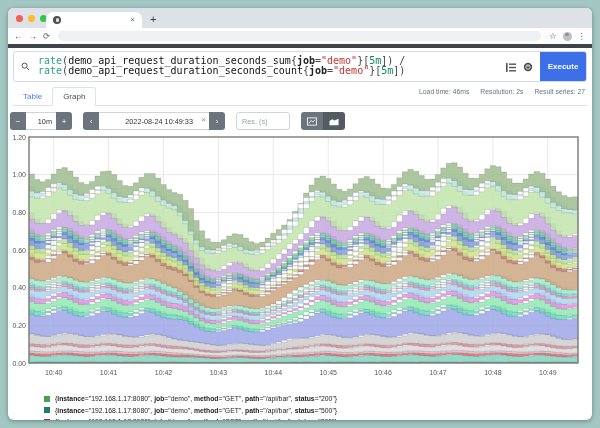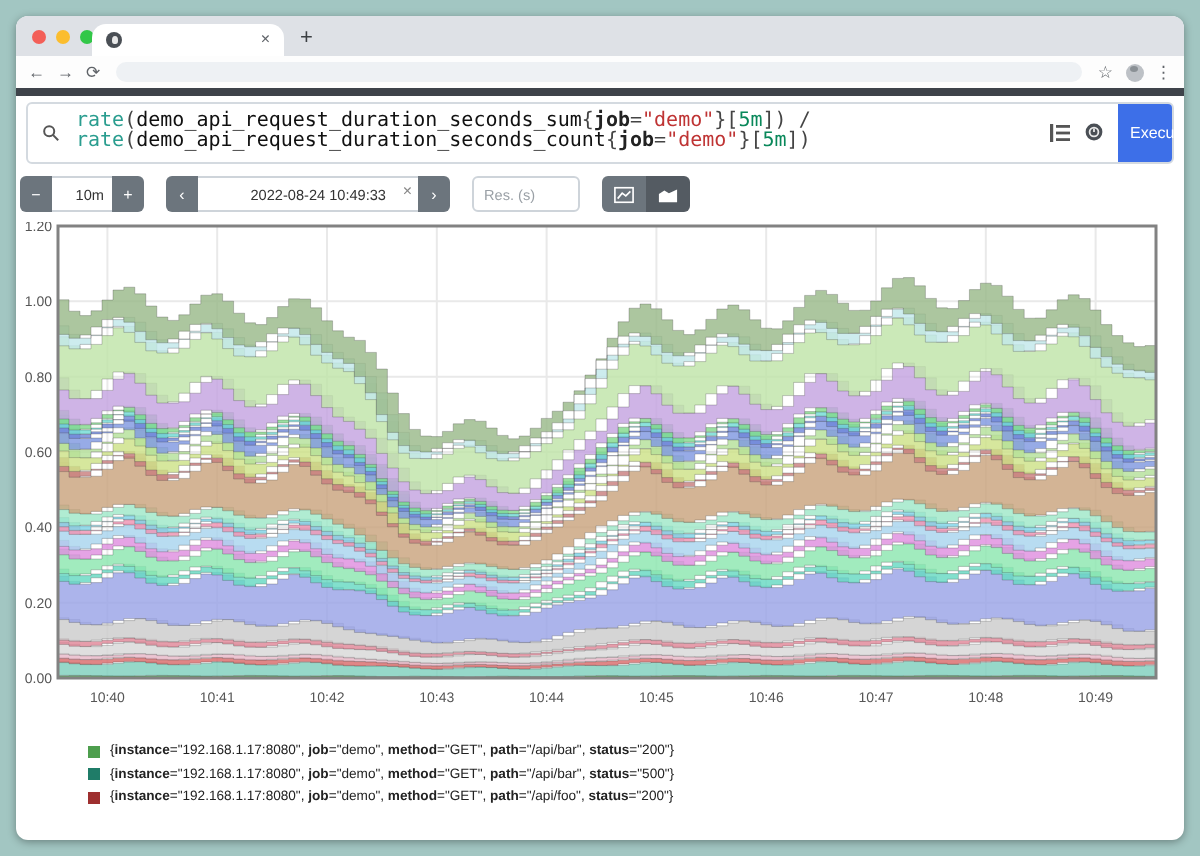--- a/index.html
+++ b/index.html
@@ -23,21 +23,21 @@
   .avatar{width:9px;height:9px;border-radius:50%;background:#bdc1c6;position:relative;}
   .avatar:after{content:"";position:absolute;left:2.5px;top:1.5px;width:4px;height:3px;border-radius:50%;background:#8a9095;}
   .darkbar{height:4px;background:#3e434a;}
   
   .query-panel{margin:3px 5px 0 5px;height:31px;border:1px solid #d4dae0;border-radius:3px;display:flex;align-items:stretch;box-sizing:border-box;}
   .q-search{width:22px;display:flex;align-items:center;justify-content:center;flex:0 0 auto;}
   .q-code{flex:1;font-family:"DejaVu Sans Mono",monospace;font-size:10px;line-height:10px;padding:4px 2px;overflow:hidden;white-space:nowrap;}
   .tok-fn{color:#2a9d8f;}  .tok-m{color:#111;}  .tok-l{color:#222;font-weight:bold;}
   .tok-s{color:#bf3434;}   .tok-d{color:#09885a;}  .tok-p{color:#444;}  .tok-o{color:#444;}
   .q-icons{display:flex;align-items:center;gap:7px;padding:0 7px;flex:0 0 auto;}
-  .exec-btn{border:none;color:#fff;font-size:8px;font-weight:normal;width:27px;border-radius:0 2px 2px 0;
+  .exec-btn{border:none;color:#fff;font-size:8px;font-weight:bold;width:46px;border-radius:0 2px 2px 0;
             font-family:"Liberation Sans",sans-serif;}
   
   .tabs-row{margin:3px 5px 0 5px;height:20px;display:flex;align-items:flex-end;border-bottom:1px solid #dee2e6;position:relative;}
   .tab-link{font-size:8px;padding:4px 10px;}
   .tab-table{color:#4a7cec;}
   .tab-graph{color:#495057;background:#fff;border:1px solid #dee2e6;border-bottom:1px solid #fff;border-radius:3px 3px 0 0;margin-bottom:-1px;}
   .stats{position:absolute;right:2px;top:3px;display:flex;gap:11px;}
   .stat{font-size:6.8px;color:#67757c;}
   
   .toolbar{margin:5px 5px 0 2px;height:20px;display:flex;align-items:center;gap:11px;font-size:7.5px;}
@@ -119,20 +119,29 @@
           <svg width="10" height="10" viewBox="0 0 10 10">
               <circle cx="5" cy="5" r="4.2" fill="#4a4f55"></circle>
               <circle cx="5" cy="5" r="2.2" fill="none" stroke="#e8e8e8" stroke-width="0.9"></circle>
               <line x1="5" y1="5" x2="5" y2="3.2" stroke="#e8e8e8" stroke-width="0.9"></line>
             </svg>
         </span>
       </div>
       <button class="exec-btn" id="exec-btn" style="background: rgb(61, 111, 232);">Execute</button>
     </div>
 
+    <div class="tabs-row">
+      <span class="tab-link tab-table">Table</span>
+      <span class="tab-link tab-graph">Graph</span>
+      <div class="stats" id="stats">
+          <span class="stat">Load time: 46ms</span>
+          <span class="stat">Resolution: 2s</span>
+          <span class="stat">Result series: 27</span>
+        </div>
+    </div>
 
     <div class="toolbar">
       <div class="grp">
         <button class="tbtn first">−</button>
         <input class="tin range-in" value="10m" style="">
         <button class="tbtn last">+</button>
       </div>
       <div class="grp">
         <button class="tbtn first">‹</button>
         <span class="dt-wrap">

